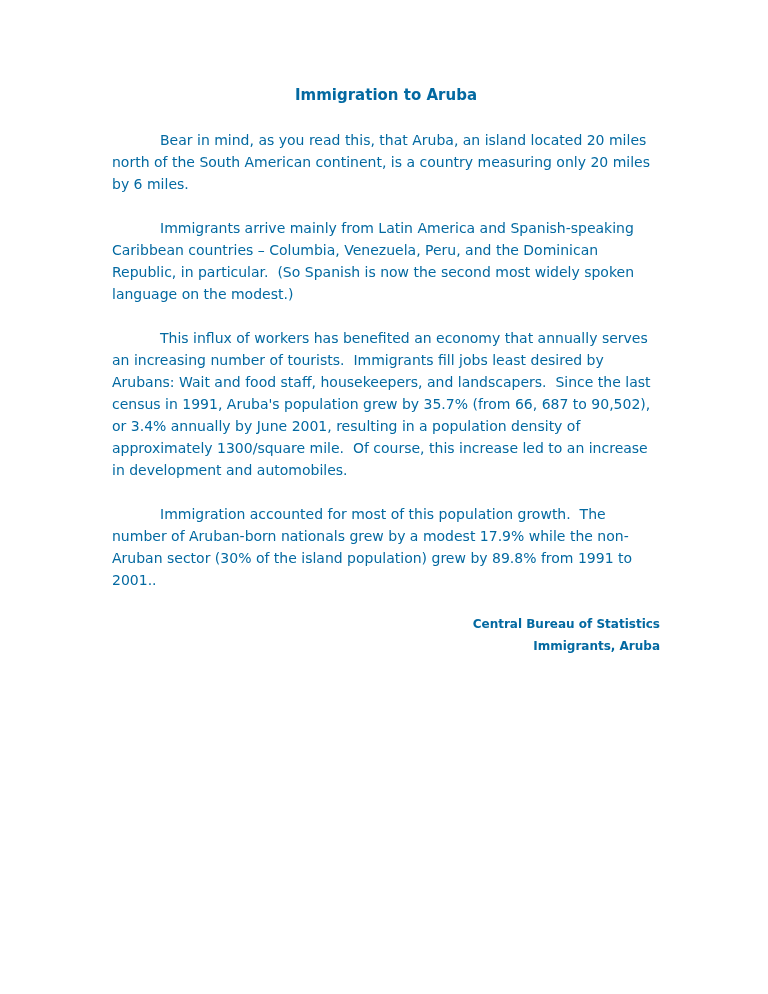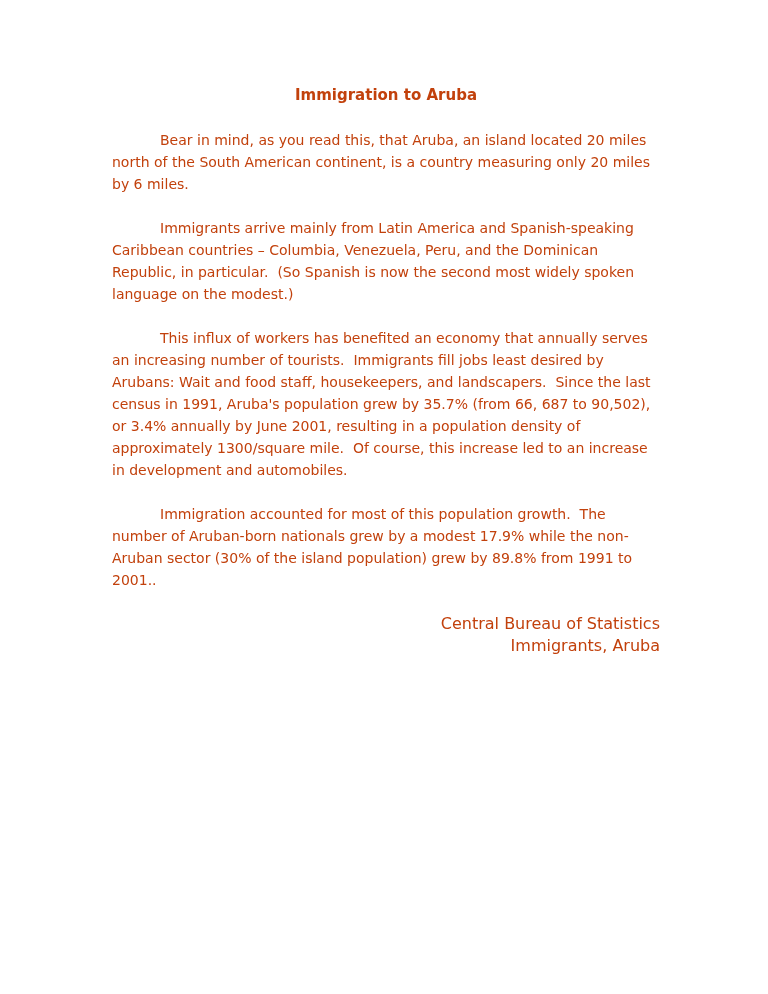--- a/index.html
+++ b/index.html
@@ -5,21 +5,21 @@
   html, body {
     margin: 0;
     padding: 0;
     background: #ffffff;
   }
   .page {
     width: 768px;
     height: 994px;
     background: #ffffff;
     font-family: "DejaVu Sans", sans-serif;
-    color: #c2410c;
+    color: #0369a1;
     overflow: hidden;
     box-sizing: border-box;
   }
   .content {
     padding: 84px 108px 0 112px;
   }
   .doc-title {
     font-size: 15px;
     font-weight: bold;
     text-align: center;
@@ -29,23 +29,24 @@
   }
   p.para {
     margin: 11px 0 22px 0;
     font-size: 14px;
     line-height: 22px;
     text-indent: 48px;
     white-space: pre-wrap;
   }
   .attribution {
     margin-top: 0;
-    font-size: 16px;
+    font-size: 12px;
     line-height: 22px;
     text-align: right;
+    font-weight: bold;
   }
   .attribution div {
     white-space: pre-wrap;
   }
 </style>
 </head>
 <body>
 
 <div class="page">
   <div class="content">

